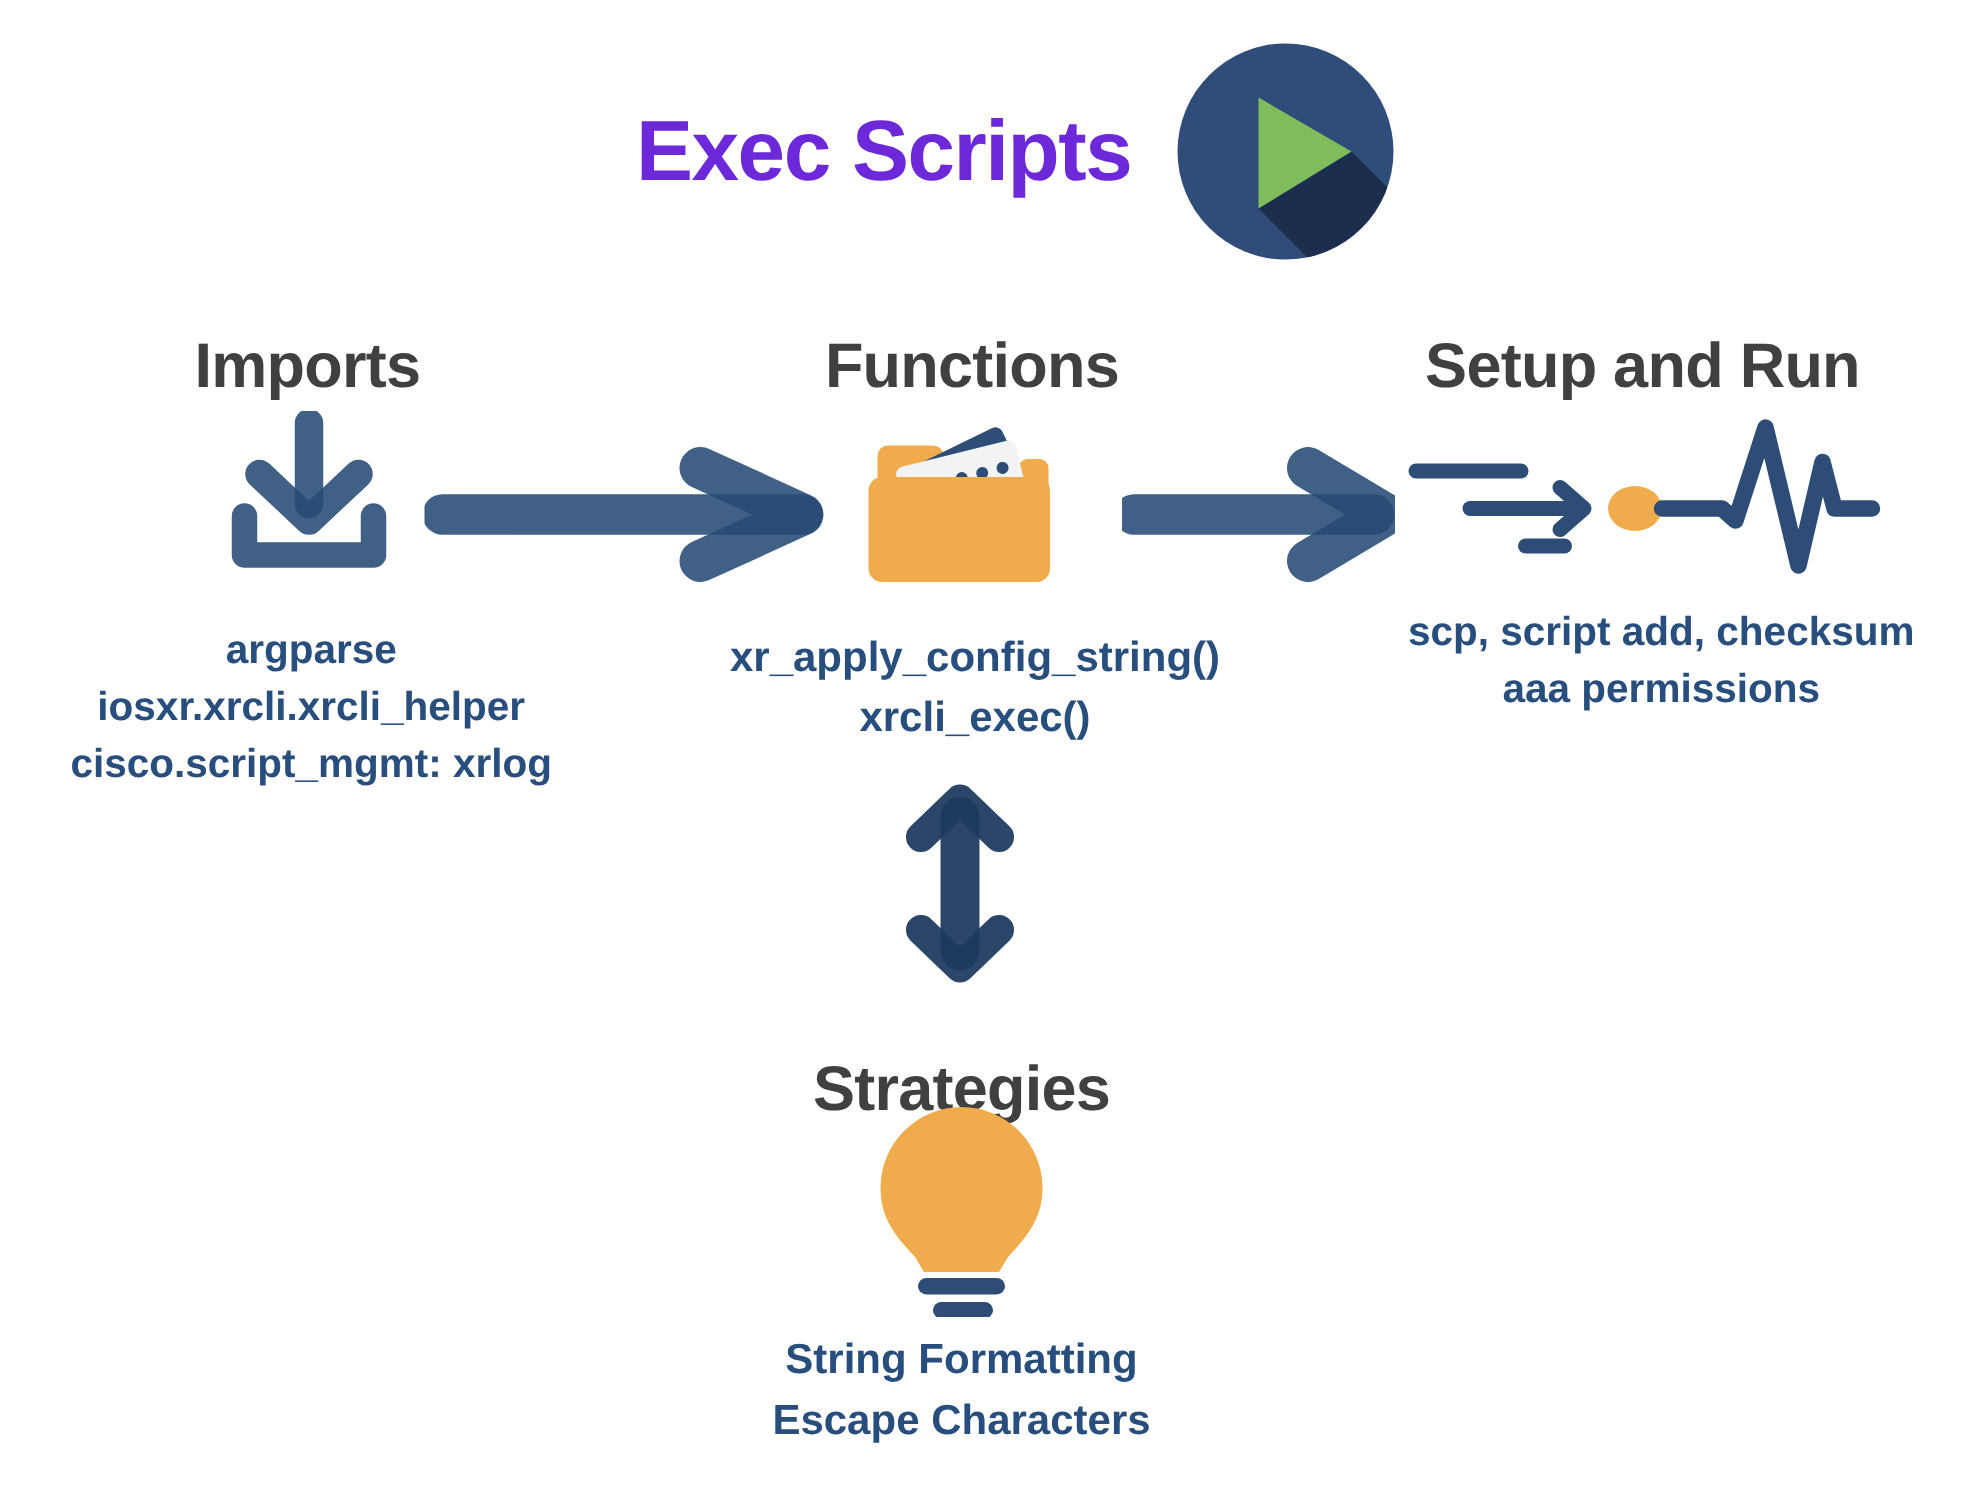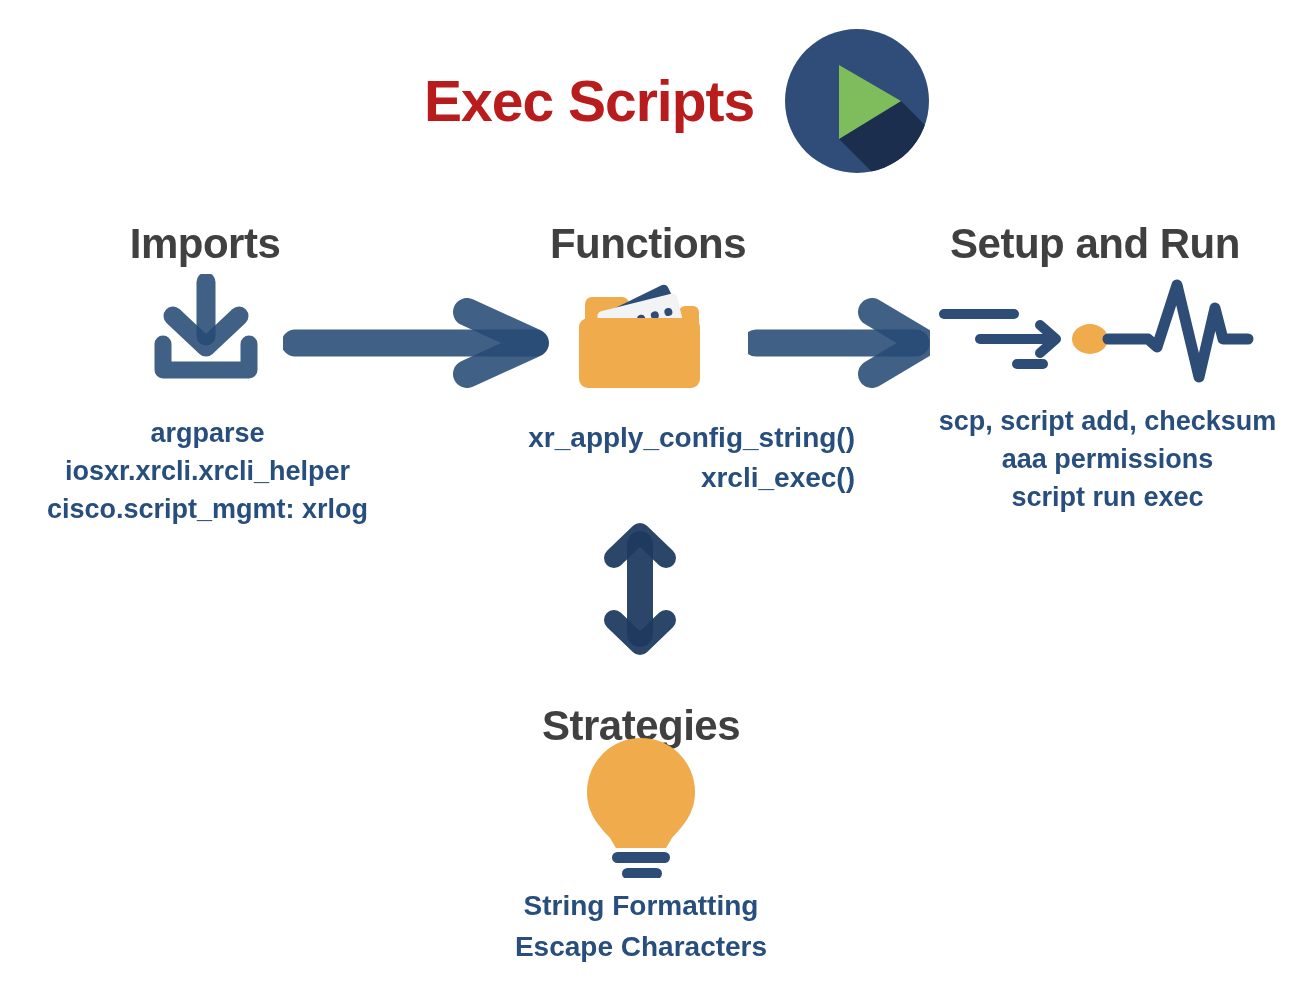--- a/index.html
+++ b/index.html
@@ -2,21 +2,21 @@
 <html><head>
 <meta charset="utf-8">
 <style>
   html,body{margin:0;padding:0;background:#ffffff;}
   .canvas{
     position:relative;width:1312px;height:1002px;background:#ffffff;overflow:hidden;
     font-family:"Liberation Sans", sans-serif;color:#274E7C;
   }
   .abs{position:absolute;}
   .page-title{
-    font-size:57px;font-weight:700;letter-spacing:-1px;color:#b91c1c;margin:0;
+    font-size:57px;font-weight:700;letter-spacing:-1px;color:#6d28d9;margin:0;
   }
   .sec-heading{
     font-size:42px;font-weight:700;color:#404040;text-align:center;margin:0;letter-spacing:-0.5px;
   }
   .body-lines{
     font-size:27px;font-weight:700;color:#274E7C;text-align:center;line-height:38px;
   }
   .body-lines.fn{font-size:28px;line-height:40px;}
   .body-lines.strat{font-size:28px;line-height:41px;}
   svg{display:block;}
@@ -75,21 +75,21 @@
     <g transform="rotate(-14 63 38)">
       <rect x="22" y="22" width="82" height="32" rx="5" fill="#F2F3F5"></rect>
       <circle cx="50" cy="39" r="4" fill="#2E4D76"></circle>
       <circle cx="64" cy="39" r="4" fill="#2E4D76"></circle>
       <circle cx="78" cy="39" r="4" fill="#2E4D76"></circle>
       <circle cx="92" cy="39" r="4" fill="#2E4D76"></circle>
     </g>
     <rect x="2" y="38" width="121" height="70" rx="9" fill="#F0AB4C"></rect>
   </svg>
 
-  <div class="abs body-lines fn" style="left:445px;top:418px;width:410px;text-align:right;">
+  <div class="abs body-lines fn" style="left:445px;top:418px;width:410px;">
     <div>xr_apply_config_string()</div>
     <div>xrcli_exec()</div>
   </div>
 
   <svg class="abs" style="left:748px;top:298px;" width="182" height="90" viewBox="0 0 182 90">
     <g stroke="#254A74" stroke-opacity="0.88" fill="none" stroke-linecap="round" stroke-linejoin="round">
       <line x1="8" y1="45" x2="168" y2="45" stroke-width="27"></line>
       <polyline points="124,14 176,45 124,76" stroke-width="28"></polyline>
     </g>
   </svg>
@@ -106,21 +106,20 @@
   </svg>
 
   <svg class="abs" style="left:1068px;top:273px;" width="188" height="128" viewBox="0 0 188 128">
     <ellipse cx="22" cy="66" rx="18" ry="15" fill="#F0AB4C"></ellipse>
     <polyline points="40,66 80,66 89,74 109,12 131,104 147,35 155,66 180,66" fill="none" stroke="#2E4D76" stroke-width="11" stroke-linecap="round" stroke-linejoin="round"></polyline>
   </svg>
 
   <div class="abs body-lines" style="left:915px;top:402px;width:385px;">
     <div>scp, script add, checksum</div>
     <div>aaa permissions</div>
-    <div>script run exec</div>
   </div>
 
   <svg class="abs" style="left:604px;top:522px;" width="72" height="134" viewBox="0 0 72 134">
     <g stroke="#1E3A5F" stroke-opacity="0.94" fill="none" stroke-linecap="round" stroke-linejoin="round">
       <line x1="36" y1="22" x2="36" y2="112" stroke-width="26"></line>
       <polyline points="10,36 36,11 62,36" stroke-width="20"></polyline>
       <polyline points="10,98 36,123 62,98" stroke-width="20"></polyline>
     </g>
   </svg>
 

